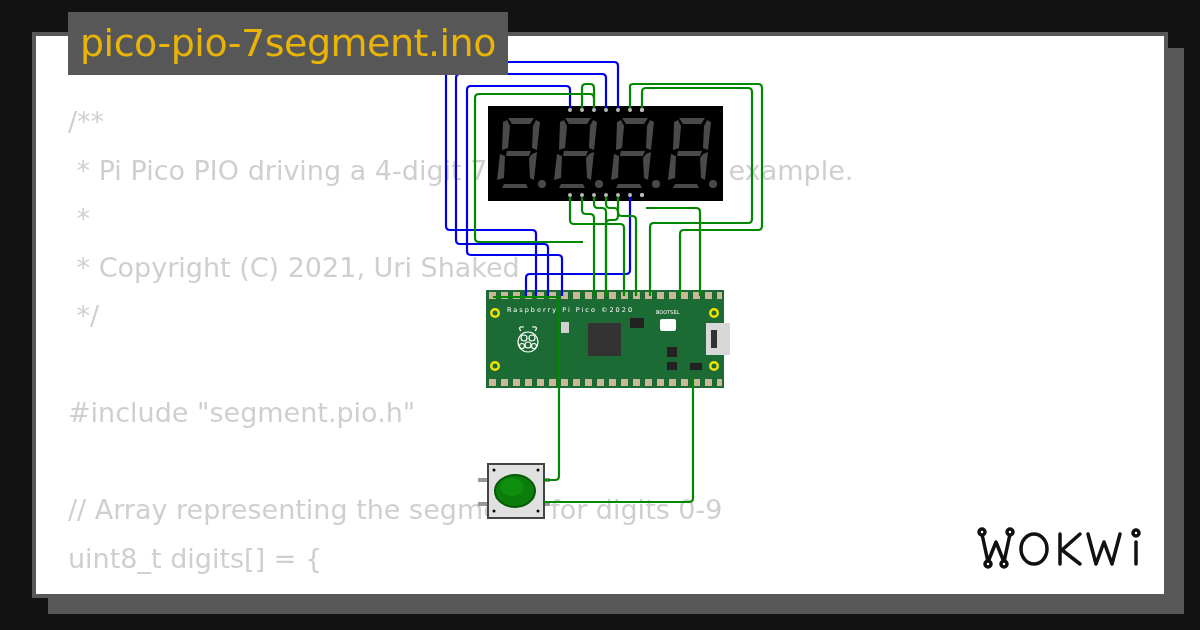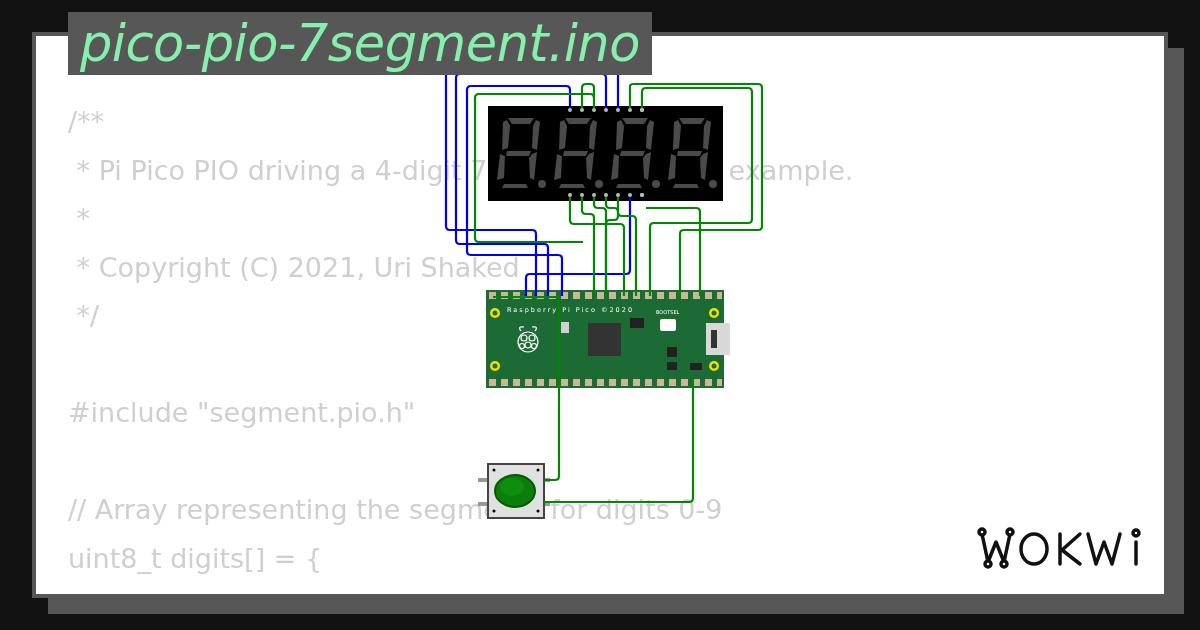--- a/index.html
+++ b/index.html
@@ -1,19 +1,19 @@
 <!DOCTYPE html>
 <html><head>
 <meta charset="utf-8">
 <style>
   html, body { margin:0; padding:0; }
   body { width:1200px; height:630px; background:#121212; position:relative; overflow:hidden; font-family:"Liberation Sans", sans-serif; }
   .shadow { position:absolute; left:48px; top:48px; width:1136px; height:566px; background:#575757; }
   .panel { position:absolute; left:32px; top:32px; width:1128px; height:558px; background:#ffffff; border:4px solid #575757; overflow:hidden; }
-  .title-tag { position:absolute; left:68px; top:12px; height:63px; padding:0 12px; background:#575757; color:#86efac; font-size:51px; line-height:63px; font-family:"DejaVu Sans", sans-serif; letter-spacing:-0.5px; z-index:5;font-style:italic; }
+  .title-tag { position:absolute; left:68px; top:12px; height:63px; padding:0 12px; background:#575757; color:#eab308; font-size:38px; line-height:63px; font-family:"DejaVu Sans", sans-serif; letter-spacing:-0.5px; z-index:5; }
   .code { position:absolute; left:32px; top:62px; margin:0; font-family:"DejaVu Sans", sans-serif; font-size:27px; line-height:48.5px; color:#cfcfcf; white-space:pre; }
   .code .line { display:block; height:48.5px; }
   svg.circuit { position:absolute; left:0; top:0; z-index:3; }
   .logo { position:absolute; left:974px; top:522px; z-index:4; }
 </style>
 </head>
 <body>
 
 <div class="shadow"></div>
 <div class="panel">

